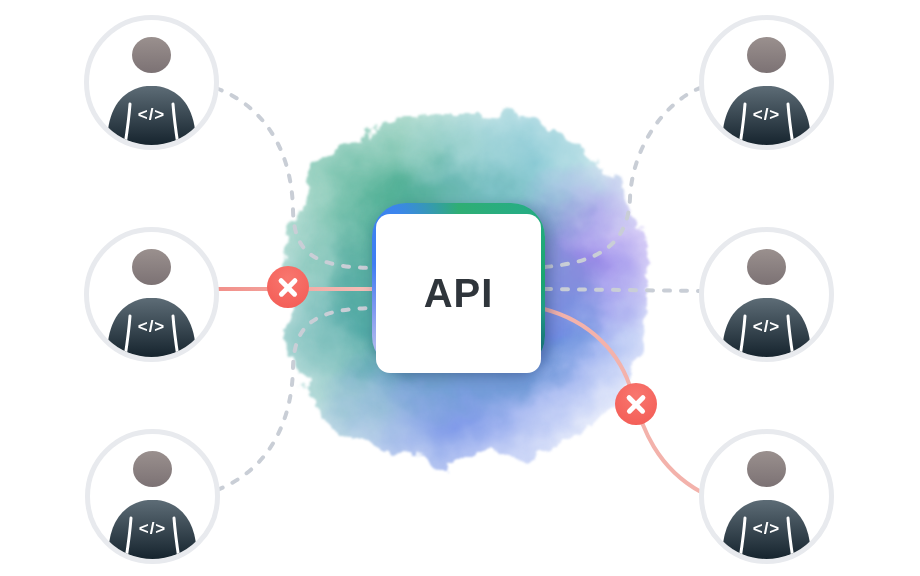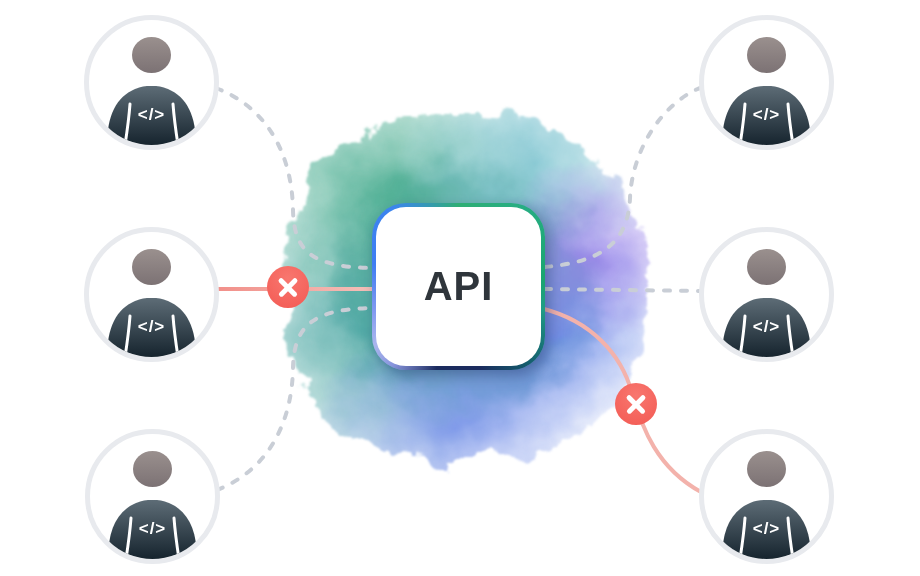--- a/index.html
+++ b/index.html
@@ -33,22 +33,22 @@
   
   .api-box{
     position:absolute;left:372px;top:203px;width:165px;height:159px;padding:4px;
     border-radius:34px;
     background:conic-gradient(from 0deg,
       #2fae74 0deg,#27ad83 40deg,#1aa56e 85deg,#1f9c86 105deg,#14586b 140deg,
       #1b2b5e 165deg,#1b2b5e 195deg,#8895dd 220deg,#aab6ee 235deg,#7f98f0 255deg,
       #3f7df2 285deg,#3c85ee 320deg,#2fae74 360deg);
     box-shadow:4px 6px 14px rgba(24,42,92,.40);
   }
-  .api-inner{width:100%;height:100%;background:#fff;border-radius:30px;
-    display:flex;align-items:center;justify-content:center;}
+  .api-inner{width:100%;height:100%;background:#fff;border-radius:14px;
+    display:flex;align-items:center;justify-content:center;margin-top:7px;}
   .api-label{font-size:40px;font-weight:bold;letter-spacing:1px;color:var(--api-text,#2f353b);}
 
   
   .avatar{
     position:absolute;width:125px;height:125px;border:5px solid var(--avatar-ring,#e8eaee);
     border-radius:50%;background:#fff;overflow:hidden;box-sizing:content-box;
   }
   .avatar svg{display:block;width:125px;height:125px;}
   .code-glyph{font-family:"Liberation Sans",sans-serif;font-weight:bold;font-size:17px;letter-spacing:1px;fill:#fff;}
 

